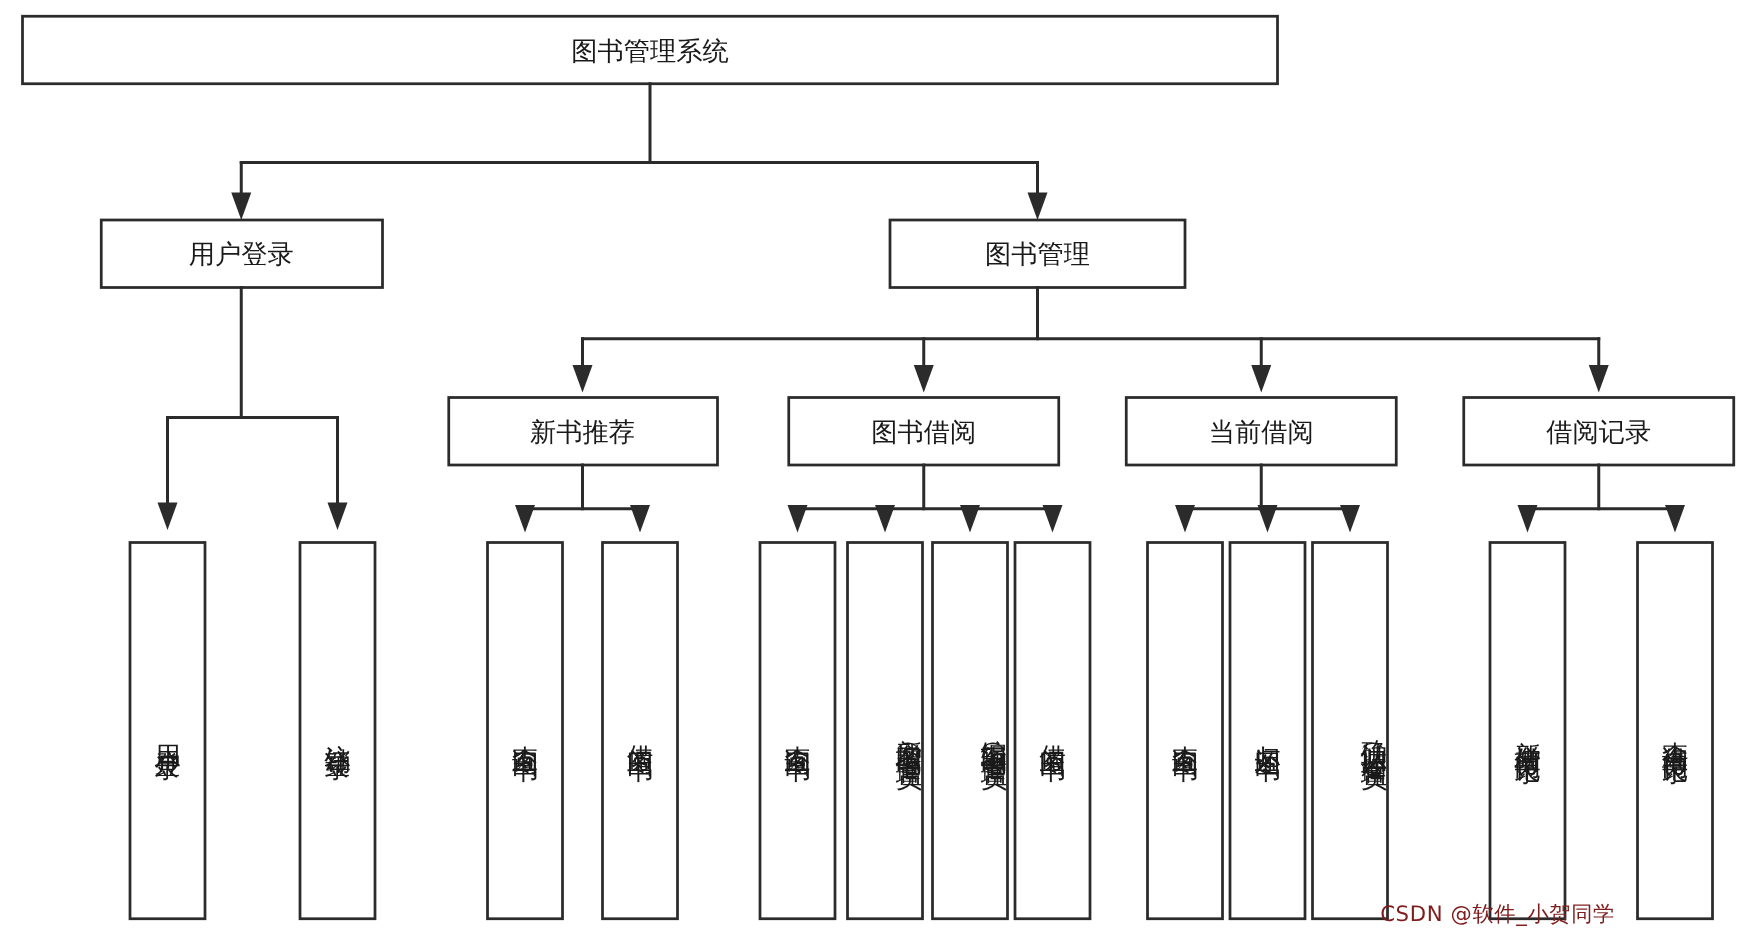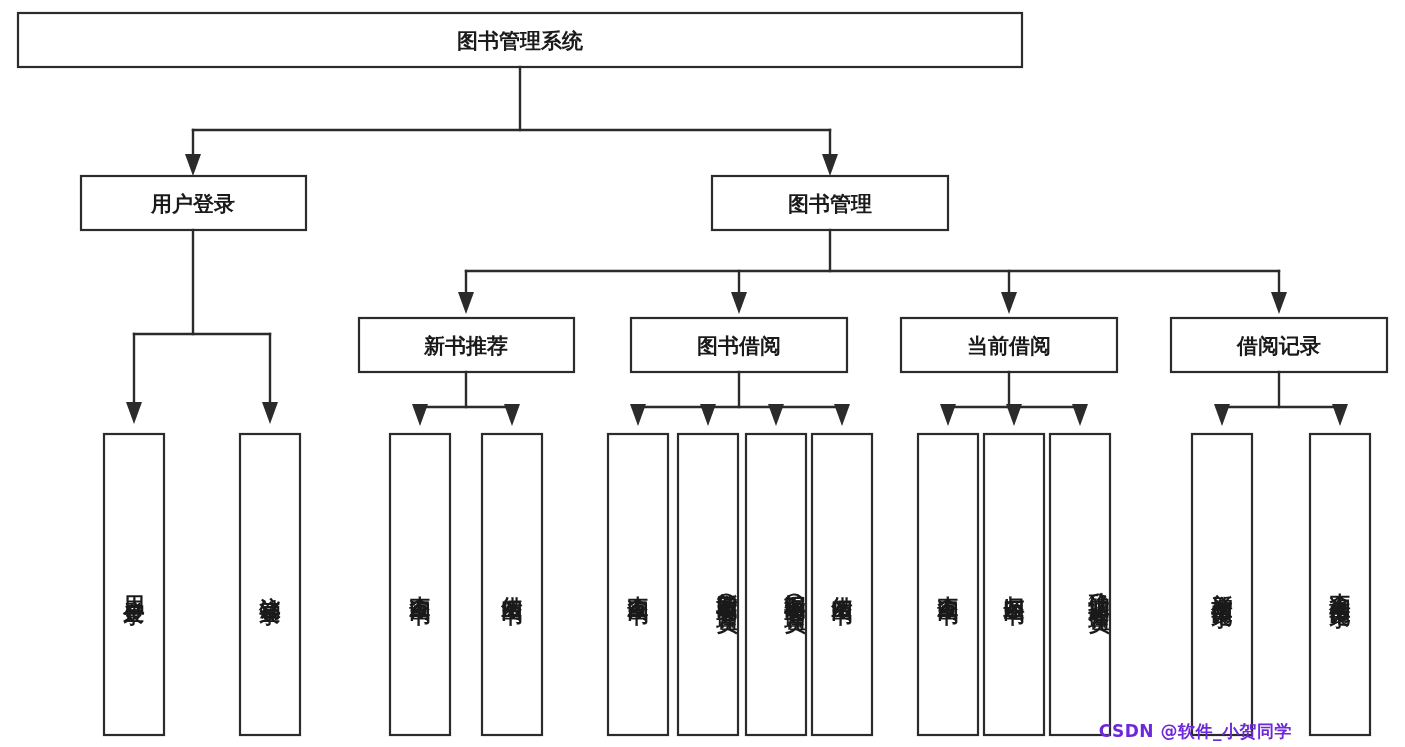--- a/index.html
+++ b/index.html
@@ -11,21 +11,20 @@
     width: 1405px;
     height: 747px;
     font-family: "DejaVu Sans", "Liberation Sans", sans-serif;
     overflow: hidden;
   }
   #diagram-root {
     position: relative;
     width: 1300px;
     height: 747px;
     background: #ffffff;
-    font-weight: bold;
   }
   svg#tree-svg {
     position: absolute;
     left: 0;
     top: 0;
     width: 1405px;
     height: 747px;
     display: block;
   }
   .node-box {
@@ -67,21 +66,21 @@
   }
   .node-label-v.centered {
     align-items: center;
   }
   .watermark {
     position: absolute;
     right: 8px;
     bottom: 4px;
     font-family: "DejaVu Sans", "Liberation Sans", sans-serif;
     font-size: 17px;
-    color: #6d28d9;
+    color: #7f1d1d;
     white-space: nowrap;
     letter-spacing: 0.5px;
   }
 </style>
 </head>
 <body>
 
 <div id="diagram-root">
 
   <svg id="tree-svg" viewBox="0 0 1405 747">

